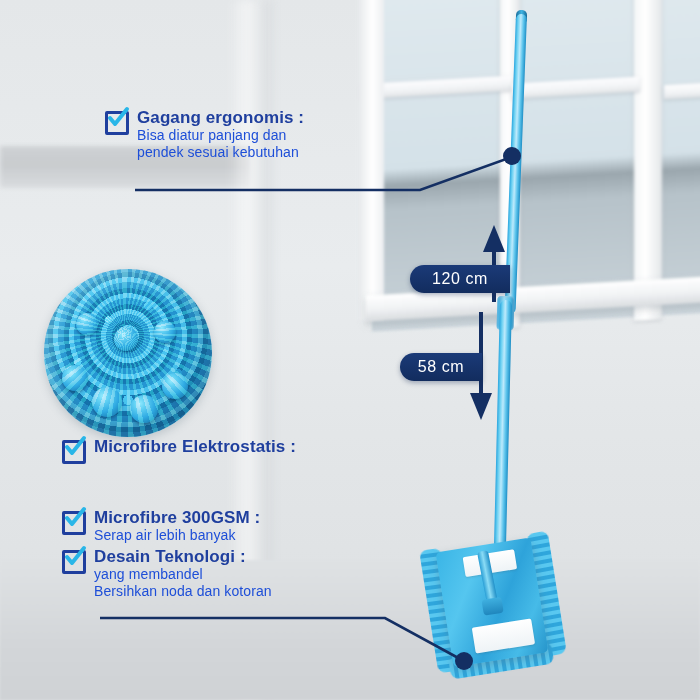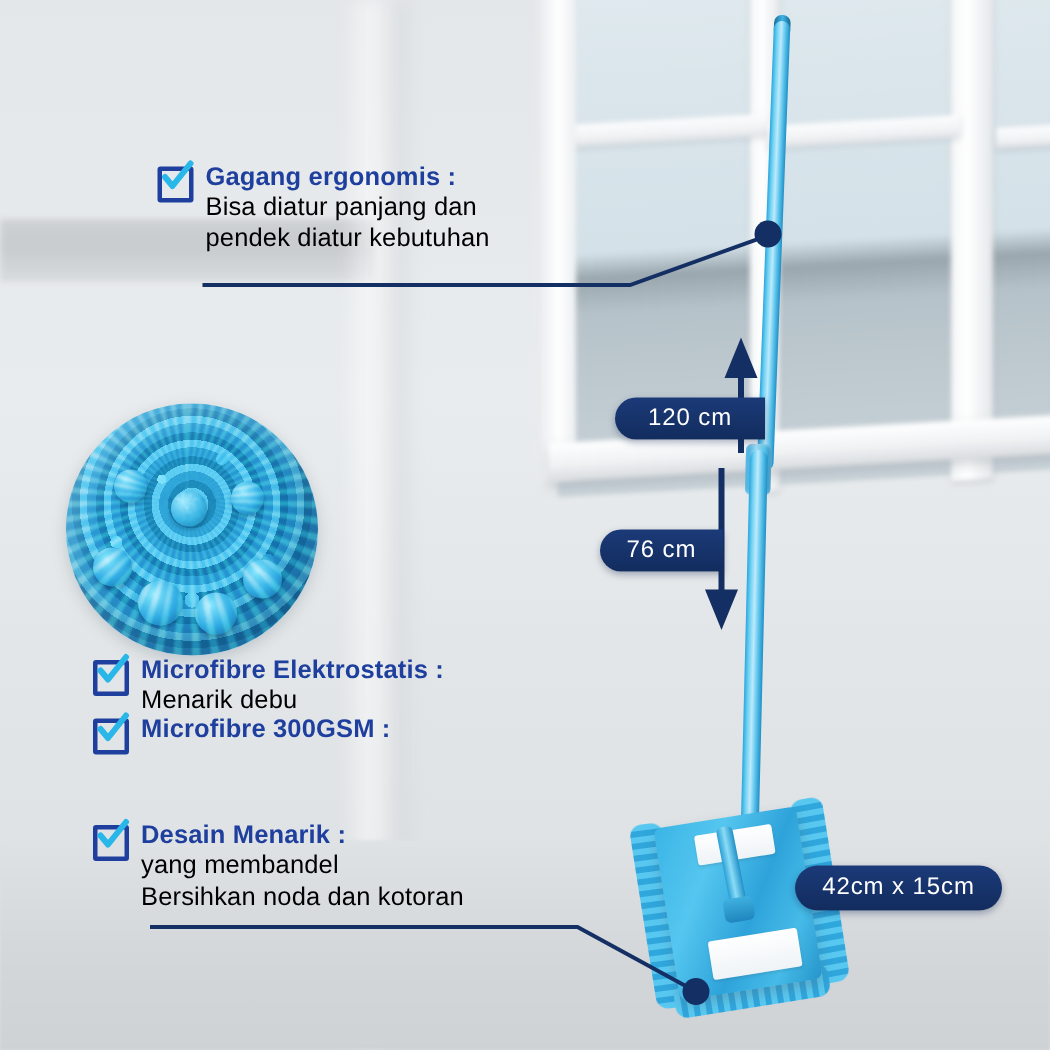--- a/index.html
+++ b/index.html
@@ -159,26 +159,26 @@
   }
   .cbox .tick{
     position:absolute;left:1px;top:-5px;width:24px;height:24px;
   }
   .txt{line-height:1.14;}
   .head{
     font-size:17px;font-weight:bold;color:#1f3f9e;letter-spacing:.1px;
     white-space:nowrap;
   }
   .sub{
-    font-size:17px;color:#000000;letter-spacing:.1px;margin-top:1px;
+    font-size:14px;color:#1d4ed8;letter-spacing:.1px;margin-top:1px;
     white-space:nowrap;
   }
   .c1{left:105px;top:108px;}
   .c2{left:62px;top:437px;}
-  .c3{left:62px;top:476px;}
+  .c3{left:62px;top:508px;}
   .c4{left:62px;top:547px;}
 
   
   .overlay{position:absolute;left:0;top:0;width:700px;height:700px;}
 
   
   .pill{
     position:absolute;display:flex;align-items:center;justify-content:center;
     background:linear-gradient(180deg,#1b3a78 0%,#122c5e 100%);
     color:#ffffff;font-size:16px;letter-spacing:.6px;
@@ -267,67 +267,66 @@
     <div class="row">
       <div class="cbox">
         <div class="sq"></div>
         <svg class="tick" viewBox="0 0 24 24">
             <path d="M4 12 L9 18 L21 3" fill="none" stroke="#29b6e8" stroke-width="4" stroke-linecap="round" stroke-linejoin="round"></path>
           </svg>
       </div>
       <div class="txt">
         <div class="head">Gagang ergonomis :</div>
         <div class="sub">Bisa diatur panjang dan</div>
-        <div class="sub">pendek diatur kebutuhan</div>
+        <div class="sub">pendek sesuai kebutuhan</div>
       </div>
     </div>
   </div>
 
   <div class="callout c2">
     <div class="row">
       <div class="cbox">
         <div class="sq"></div>
         <svg class="tick" viewBox="0 0 24 24">
             <path d="M4 12 L9 18 L21 3" fill="none" stroke="#29b6e8" stroke-width="4" stroke-linecap="round" stroke-linejoin="round"></path>
           </svg>
       </div>
       <div class="txt">
         <div class="head">Microfibre Elektrostatis :</div>
-        <div class="sub">Menarik debu</div>
       </div>
     </div>
   </div>
 
   <div class="callout c3">
     <div class="row">
       <div class="cbox">
         <div class="sq"></div>
         <svg class="tick" viewBox="0 0 24 24">
             <path d="M4 12 L9 18 L21 3" fill="none" stroke="#29b6e8" stroke-width="4" stroke-linecap="round" stroke-linejoin="round"></path>
           </svg>
       </div>
       <div class="txt">
         <div class="head">Microfibre 300GSM :</div>
+        <div class="sub">Serap air lebih banyak</div>
       </div>
     </div>
   </div>
 
   <div class="callout c4">
     <div class="row">
       <div class="cbox">
         <div class="sq"></div>
         <svg class="tick" viewBox="0 0 24 24">
             <path d="M4 12 L9 18 L21 3" fill="none" stroke="#29b6e8" stroke-width="4" stroke-linecap="round" stroke-linejoin="round"></path>
           </svg>
       </div>
       <div class="txt">
-        <div class="head">Desain Menarik :</div>
+        <div class="head">Desain Teknologi :</div>
         <div class="sub">yang membandel</div>
         <div class="sub">Bersihkan noda dan kotoran</div>
       </div>
     </div>
   </div>
 
   <div class="pill left-round pill-120">120 cm</div>
-  <div class="pill left-round pill-76">76 cm</div>
-  <div class="pill full-round pill-42">42cm x 15cm</div>
+  <div class="pill left-round pill-76">58 cm</div>
 
 </div>
 
 </body></html>

